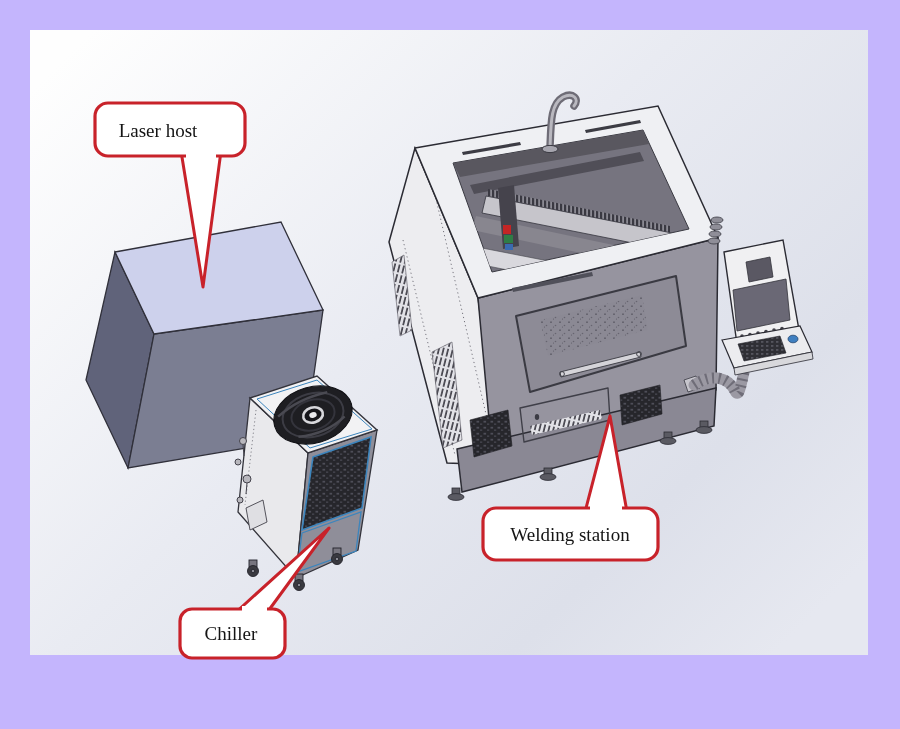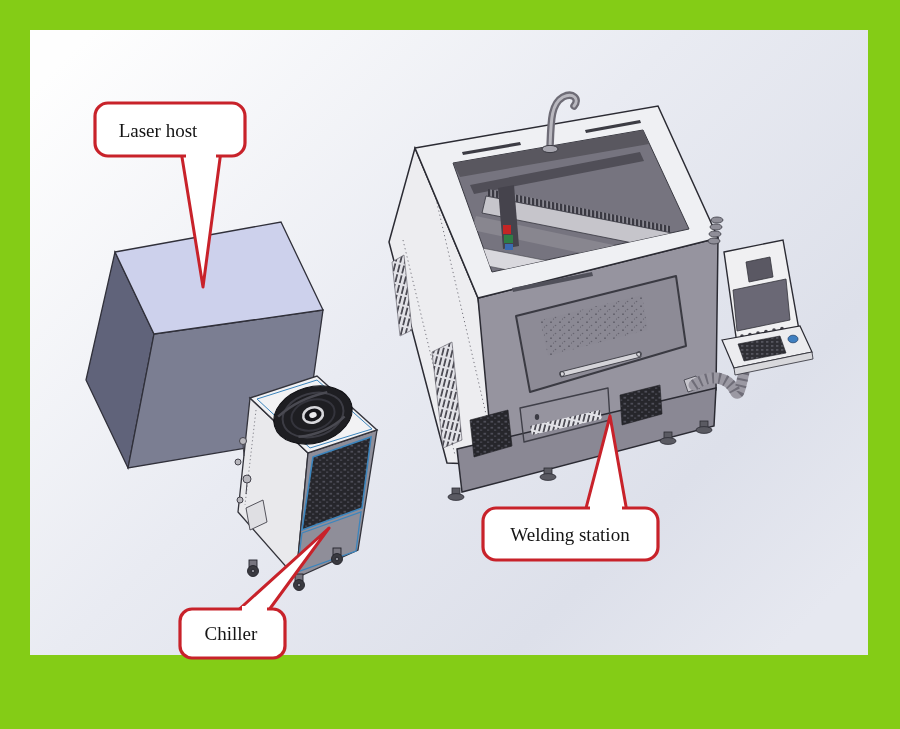--- a/index.html
+++ b/index.html
@@ -1,16 +1,16 @@
 <!DOCTYPE html>
 <html><head>
 <meta charset="utf-8">
 <style>
   html,body{margin:0;padding:0;background:#ffffff;}
-  .stage{position:relative;width:900px;height:729px;background:#84cc16;overflow:hidden;
+  .stage{position:relative;width:900px;height:729px;background:#c4b5fd;overflow:hidden;
          font-family:"Liberation Serif","DejaVu Serif",serif;}
   svg{display:block;}
   text.callout-label{font-family:"Liberation Serif","DejaVu Serif",serif;font-size:19px;}
 </style>
 </head>
 <body>
 
 <div class="stage">
 <svg width="900" height="729" viewBox="0 0 900 729">
   <defs>

